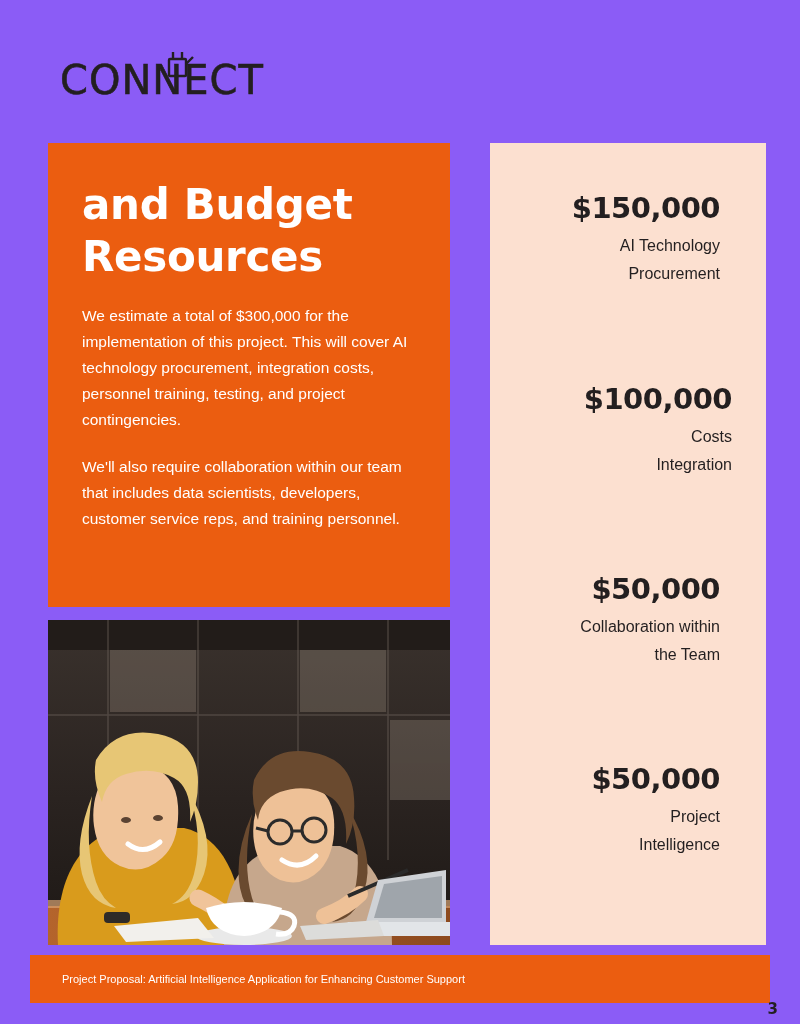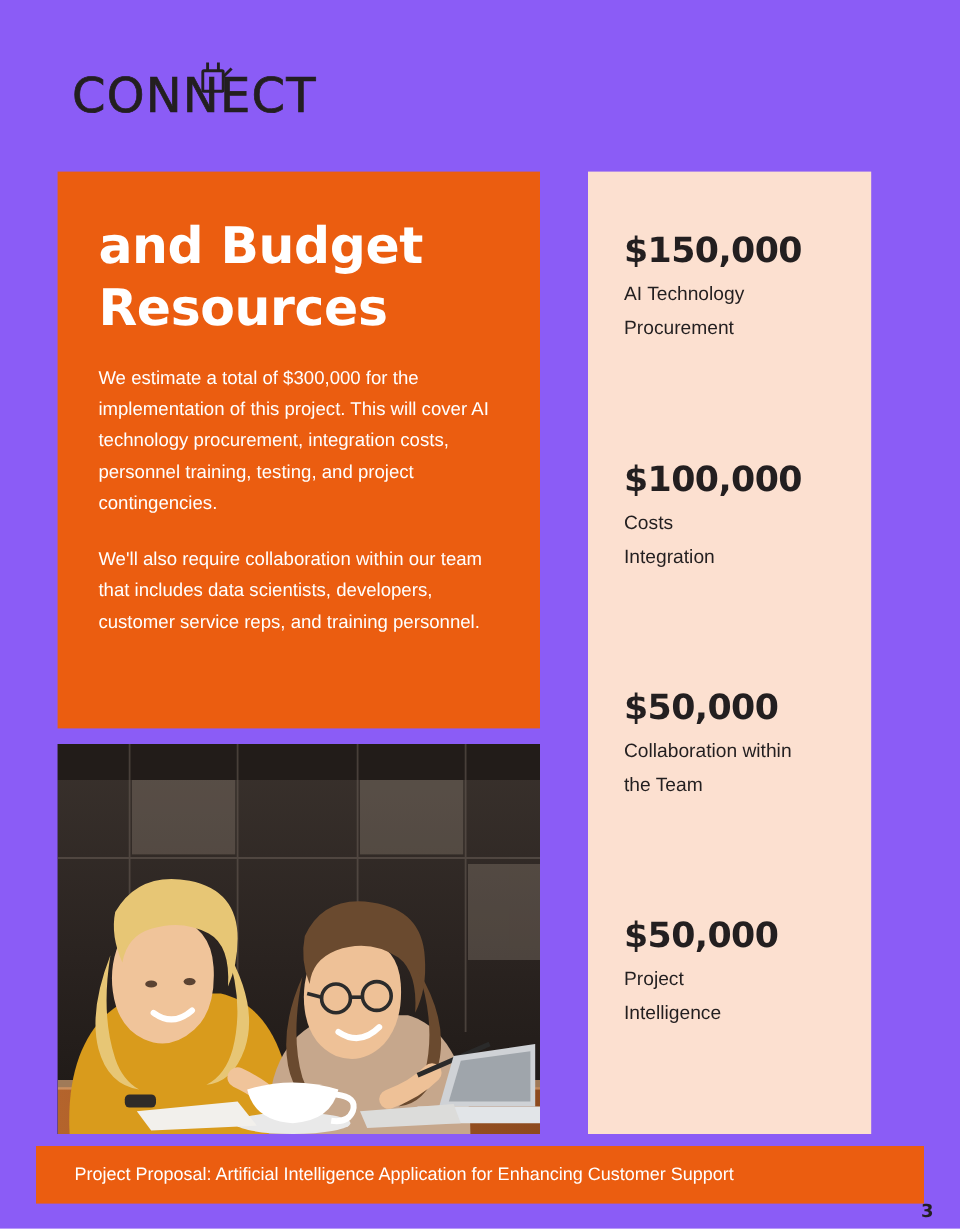--- a/index.html
+++ b/index.html
@@ -95,23 +95,24 @@
     overflow: hidden;
     background: #2b2320;
   }
   .photo svg { display: block; }
 
   
   .peach-col {
     position: absolute;
     left: 490px;
     top: 143px;
-    width: 236px;
+    width: 276px;
     height: 802px;
     background: #fce0d0;
+    text-align: right;
   }
   .stat {
     position: absolute;
     left: 30px;
     width: 200px;
   }
   .stat .amount {
     font-family: "DejaVu Sans", sans-serif;
     font-weight: bold;
     font-size: 29px;
@@ -120,41 +121,41 @@
     letter-spacing: -0.5px;
     white-space: nowrap;
   }
   .stat .caption {
     font-size: 16px;
     color: #231f20;
     line-height: 1.75;
     margin-top: 7px;
   }
   .stat-0 { top: 50px; }
-  .stat-1 { top: 241px; }
+  .stat-1 { top: 241px; margin-left: 12px; }
   .stat-2 { top: 431px; }
   .stat-3 { top: 621px; }
 
   
   .footer-bar {
     position: absolute;
     left: 30px;
     top: 955px;
     width: 740px;
     height: 48px;
     background: #eb5d10;
   }
   .footer-text {
     position: absolute;
     left: 32px;
     top: 0;
     height: 48px;
     line-height: 48px;
     color: #ffffff;
-    font-size: 15px;
+    font-size: 11px;
     white-space: nowrap;
   }
   .page-number {
     position: absolute;
     right: 22px;
     top: 1000px;
     font-family: "DejaVu Sans", sans-serif;
     font-weight: bold;
     font-size: 15px;
     color: #231f20;

